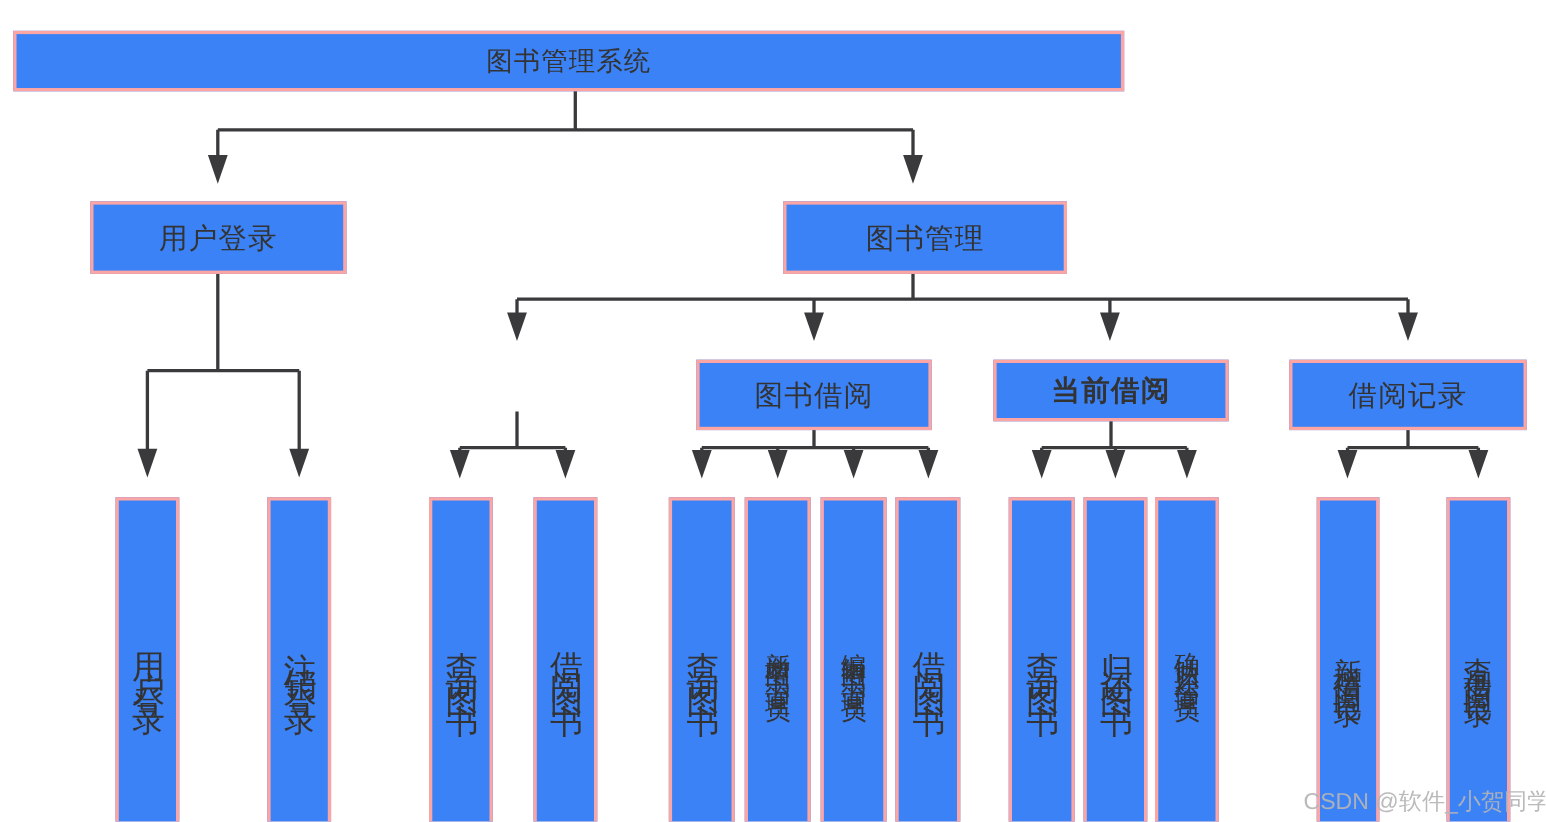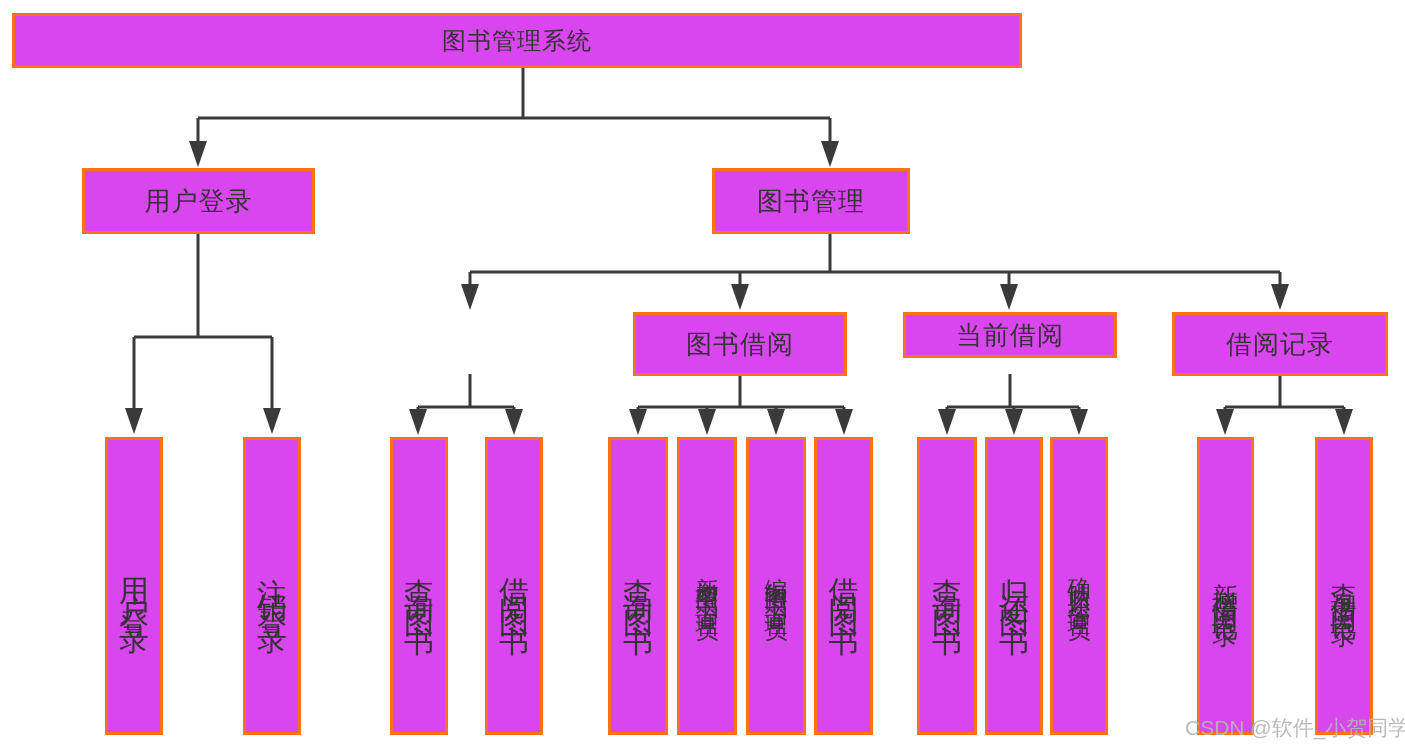--- a/index.html
+++ b/index.html
@@ -7,24 +7,25 @@
     position:relative;
     width:1405px;height:747px;
     background:#ffffff;
     font-family:"Liberation Sans", sans-serif;
     overflow:hidden;
   }
   #wires{position:absolute;left:0;top:0;width:1405px;height:747px;}
   .node{
     position:absolute;
     box-sizing:border-box;
-    border:3px solid #f97316;
-    background:#d946ef;
+    border:3px solid #fca5a5;
+    background:#3b82f6;
     display:flex;align-items:center;justify-content:center;
     color:#333333;
+    margin-top:15px;
   }
   .h-node span{white-space:nowrap;}
   .root-node span{font-size:24px;letter-spacing:1px;}
   .l2-node span,.l3-node span{font-size:26px;letter-spacing:1px;}
   .v-node{top:437px;height:298px;}
   .v-node span{
     writing-mode:vertical-rl;
     text-orientation:mixed;
     white-space:nowrap;
     line-height:1;
@@ -91,28 +92,28 @@
     </g>
   </svg>
 
   <div class="node h-node root-node" style="left:12px;top:13px;width:1010px;height:55px;">
     <span>图书管理系统</span>
   </div>
 
   <div class="node h-node l2-node" style="left:82px;top:168px;width:233px;height:66px;">
     <span>用户登录</span>
   </div>
-  <div class="node h-node l2-node" style="left:712px;top:168px;width:198px;height:66px;">
+  <div class="node h-node l2-node" style="left:712px;top:168px;width:258px;height:66px;">
     <span>图书管理</span>
   </div>
 
   <div class="node h-node l3-node" style="left:633px;top:312px;width:214px;height:64px;">
     <span>图书借阅</span>
   </div>
-  <div class="node h-node l3-node" style="left:903px;top:312px;width:214px;height:46px;">
+  <div class="node h-node l3-node" style="left:903px;top:312px;width:214px;height:56px;font-weight:bold;">
     <span>当前借阅</span>
   </div>
   <div class="node h-node l3-node" style="left:1172px;top:312px;width:216px;height:64px;">
     <span>借阅记录</span>
   </div>
 
   <div class="node v-node vt-lg" style="left:105px;width:58px;">
     <span>用户登录</span>
   </div>
   <div class="node v-node vt-lg" style="left:243px;width:58px;">

